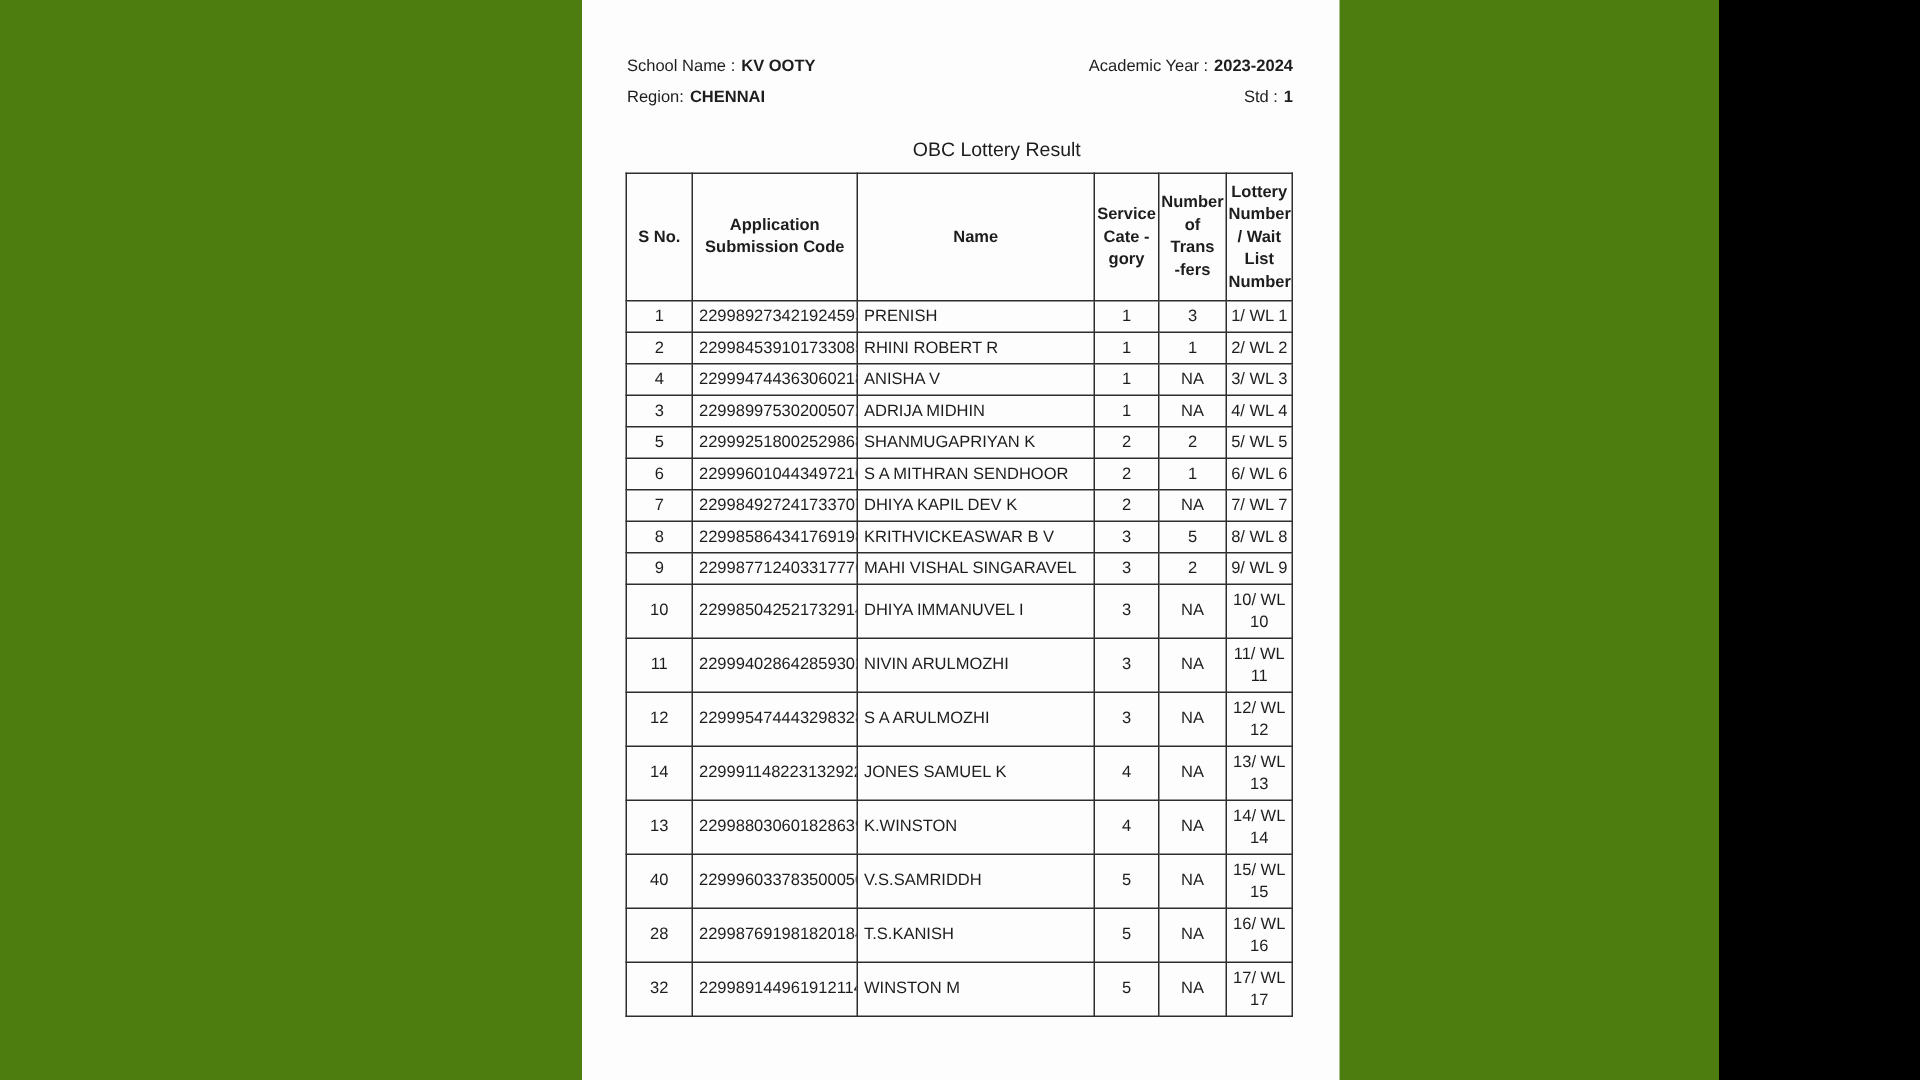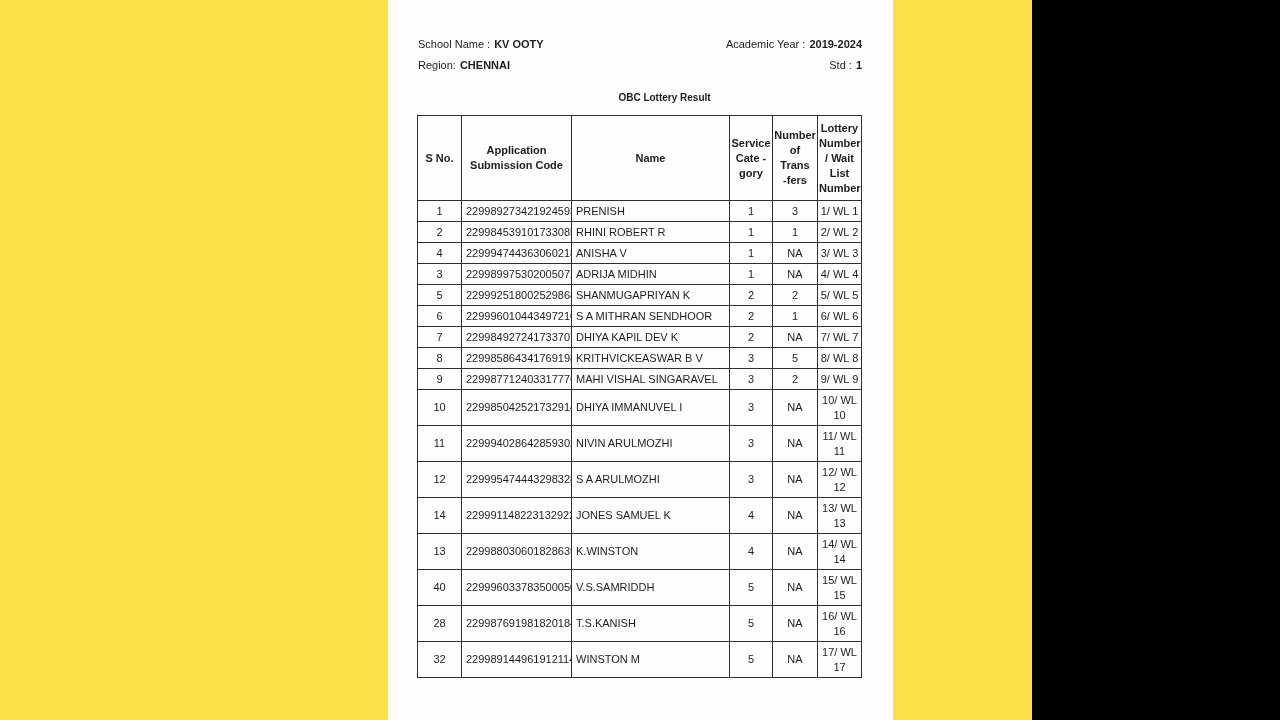--- a/index.html
+++ b/index.html
@@ -1,21 +1,21 @@
 <!DOCTYPE html>
 <html><head>
 <meta charset="utf-8">
 <style>
   * { box-sizing: border-box; }
   html, body { margin: 0; padding: 0; background: #000; }
   .stage {
     position: relative;
-    width: 1032px;
+    width: 1146px;
     height: 720px;
-    background: #fde047;
+    background: #4d7c0f;
     overflow: hidden;
     font-family: "Liberation Sans", sans-serif;
   }
   .paper {
     position: absolute;
     left: 388px;
     top: 0;
     width: 505px;
     height: 720px;
     background: #fdfdfd;
@@ -33,22 +33,22 @@
   .meta-row-1 { top: 38px; }
   .meta-row-2 { top: 59px; text-align: right; }
   .meta-pair .label { font-weight: normal; }
   .meta-pair .value { font-weight: bold; margin-left: 4px; }
   .doc-title {
     position: absolute;
     top: 92px;
     left: 0;
     right: 0;
     text-align: center;
-    font-size: 10px;
-    font-weight: bold;
+    font-size: 13px;
+    font-weight: normal;
     padding-left: 48px;
   }
   table.result-table {
     position: absolute;
     left: 29px;
     top: 115px;
     border-collapse: collapse;
     table-layout: fixed;
     width: 444px;
   }
@@ -88,21 +88,21 @@
 <body>
 
 <div class="stage">
   <div class="paper">
 
     <div class="meta-row meta-row-1">
       <div class="meta-pair">
         <span class="label">School Name :</span><span class="value">KV OOTY</span>
       </div>
       <div class="meta-pair">
-        <span class="label">Academic Year :</span><span class="value">2019-2024</span>
+        <span class="label">Academic Year :</span><span class="value">2023-2024</span>
       </div>
     </div>
 
     <div class="meta-row meta-row-2">
       <div class="meta-pair">
         <span class="label">Region:</span><span class="value">CHENNAI</span>
       </div>
       <div class="meta-pair">
         <span class="label">Std :</span><span class="value">1</span>
       </div>

